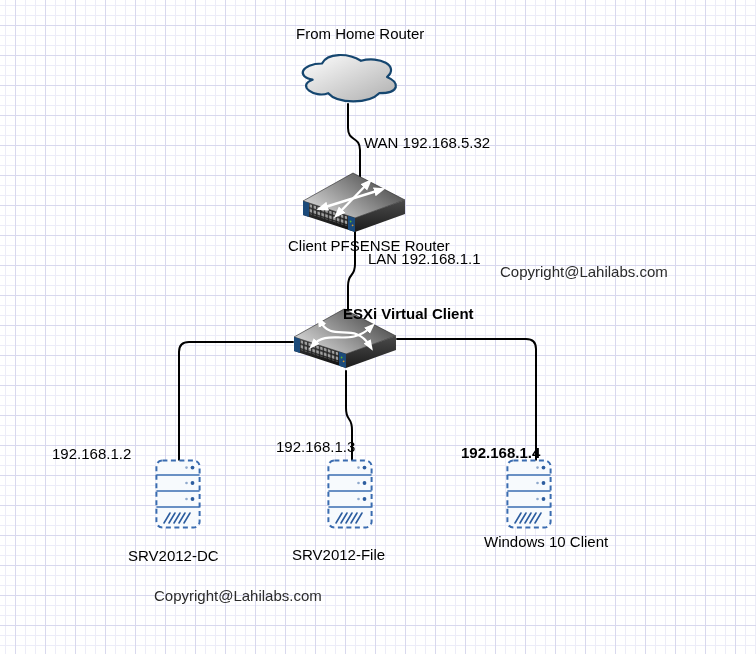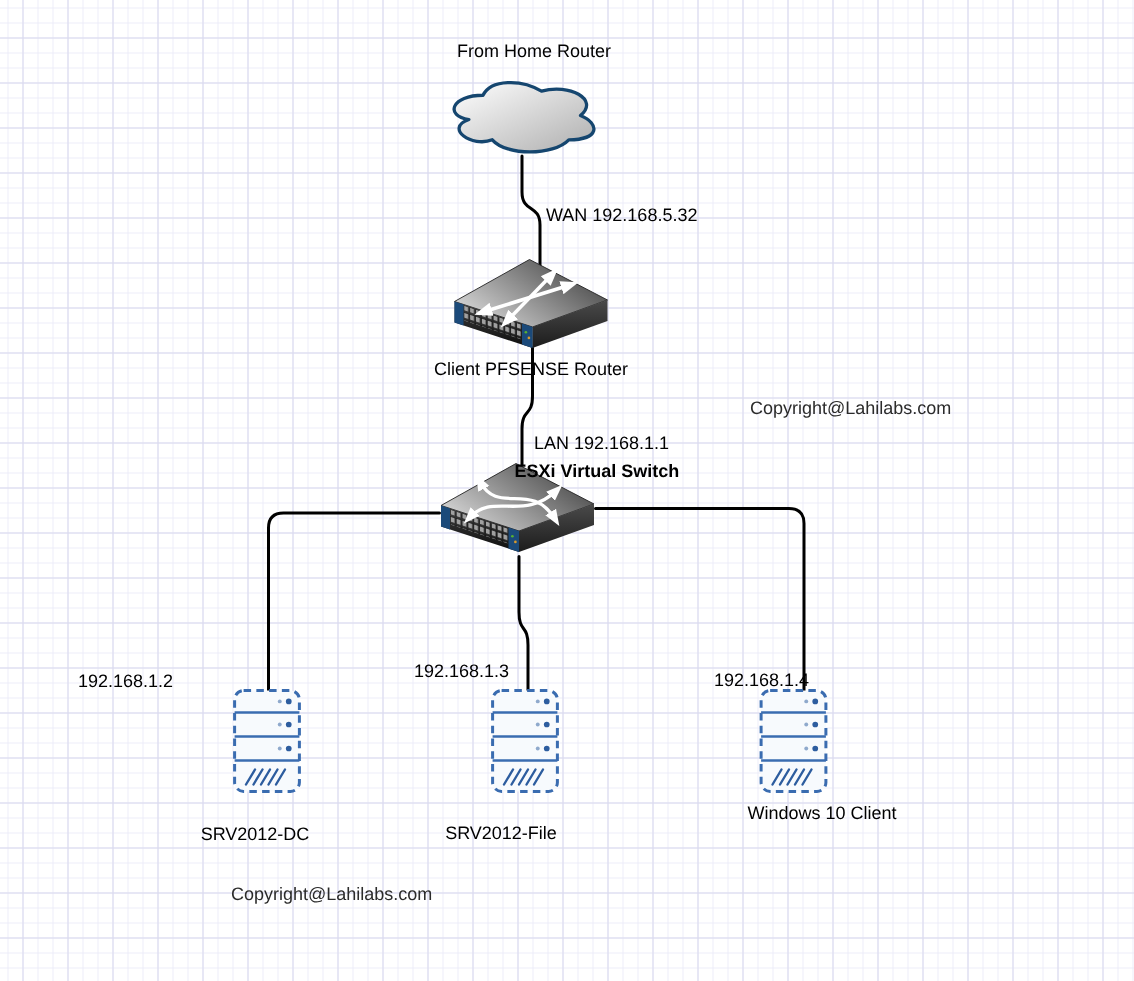--- a/index.html
+++ b/index.html
@@ -12,21 +12,21 @@
       linear-gradient(to bottom, #d8d8ee 1px, transparent 1px),
       linear-gradient(to right,  #d8d8ee 1px, transparent 1px),
       linear-gradient(to bottom, #ececf8 1px, transparent 1px),
       linear-gradient(to right,  #ececf8 1px, transparent 1px);
     background-size:30px 30px,30px 30px,10px 10px,10px 10px;
     background-position:0 25px,15px 0,0 5px,5px 0;
     font-family:"Liberation Sans",sans-serif;
   }
   .lbl{
     position:absolute;
-    font-size:12px;line-height:14px;color:#000;
+    font-size:15px;line-height:14px;color:#000;
     white-space:nowrap;
   }
   .lbl.center{text-align:center;}
   .lbl.bold{font-weight:bold;}
   .watermark{color:#2b2b2b;}
   .node{position:absolute;}
   svg{display:block;}
   #edges{position:absolute;left:0;top:0;}
 </style>
 </head>
@@ -98,21 +98,21 @@
       <circle cx="50.6" cy="51.5" r="0.9" fill="#58b030"></circle>
       <circle cx="52.6" cy="55.3" r="0.9" fill="#d99a2b"></circle>
       <g stroke="#ffffff" stroke-width="2.4" fill="none">
         <line x1="22" y1="38" x2="80" y2="20" marker-start="url(#rAh)" marker-end="url(#rAh)"></line>
         <line x1="38" y1="44" x2="68" y2="13" marker-start="url(#rAh)" marker-end="url(#rAh)"></line>
       </g>
     </svg>
   </div>
 
   <div class="lbl center" style="left:288px;top:239px;width:132px;">Client PFSENSE Router</div>
-  <div class="lbl" style="left:356px;top:252px;margin-top:36px;">LAN 192.168.1.1</div>
+  <div class="lbl" style="left:368px;top:252px;">LAN 192.168.1.1</div>
 
   <div class="lbl watermark" style="left:500px;top:265px;">Copyright@Lahilabs.com</div>
 
   <div class="node" style="left:291px;top:306px;">
     <svg width="106" height="66" viewBox="0 0 106 66">
       <defs>
         <linearGradient id="sTop" x1="0" y1="0.8" x2="1" y2="0.2">
           <stop offset="0" stop-color="#dcdcdc"></stop>
           <stop offset="1" stop-color="#3f3f3f"></stop>
         </linearGradient>
@@ -140,25 +140,25 @@
         <rect x="0.2" y="0.8" width="38.5" height="9.8" fill="url(#sPorts)"></rect>
       </g>
       <circle cx="50.6" cy="51.5" r="0.9" fill="#58b030"></circle>
       <circle cx="52.6" cy="55.3" r="0.9" fill="#d99a2b"></circle>
       <g stroke="#ffffff" stroke-width="2.2" fill="none">
         <path d="M22 39 C 38 22 58 42 80 21" marker-start="url(#sAh)" marker-end="url(#sAh)"></path>
         <path d="M29 15 C 41 38 63 14 79 40" marker-start="url(#sAh)" marker-end="url(#sAh)"></path>
       </g>
     </svg>
   </div>
-  <div class="lbl bold" style="left:343px;top:307px;">ESXi Virtual Switch</div>
+  <div class="lbl bold" style="left:343px;top:307px;">ESXi Virtual Client</div>
 
   <div class="lbl" style="left:52px;top:447px;">192.168.1.2</div>
   <div class="lbl" style="left:276px;top:440px;">192.168.1.3</div>
-  <div class="lbl" style="left:476px;top:446px;">192.168.1.4</div>
+  <div class="lbl" style="left:461px;top:446px;font-weight:bold;">192.168.1.4</div>
 
   <div class="node" style="left:155px;top:459px;">
     <svg width="46" height="70" viewBox="0 0 46 70">
       <rect x="1.4" y="1.4" width="43.2" height="67.2" rx="6" fill="#f7fafd" stroke="#3a6cb0" stroke-width="2" stroke-dasharray="5,3.5"></rect>
       <g stroke="#3a6cb0" stroke-width="1.6">
         <line x1="1.4" y1="16" x2="44.6" y2="16"></line>
         <line x1="1.4" y1="32" x2="44.6" y2="32"></line>
         <line x1="1.4" y1="48" x2="44.6" y2="48"></line>
       </g>
       <g>
@@ -226,17 +226,17 @@
         <line x1="14" y1="64" x2="20" y2="54"></line>
         <line x1="19" y1="64" x2="25" y2="54"></line>
         <line x1="24" y1="64" x2="30" y2="54"></line>
         <line x1="29" y1="64" x2="35" y2="54"></line>
       </g>
     </svg>
   </div>
 
   <div class="lbl center" style="left:128px;top:549px;width:84px;">SRV2012-DC</div>
   <div class="lbl center" style="left:292px;top:548px;width:84px;">SRV2012-File</div>
-  <div class="lbl center" style="left:496px;top:535px;width:104px;">Windows 10 Client</div>
+  <div class="lbl center" style="left:484px;top:535px;width:104px;">Windows 10 Client</div>
 
   <div class="lbl watermark" style="left:154px;top:589px;">Copyright@Lahilabs.com</div>
 
 </div>
 
 </body></html>

